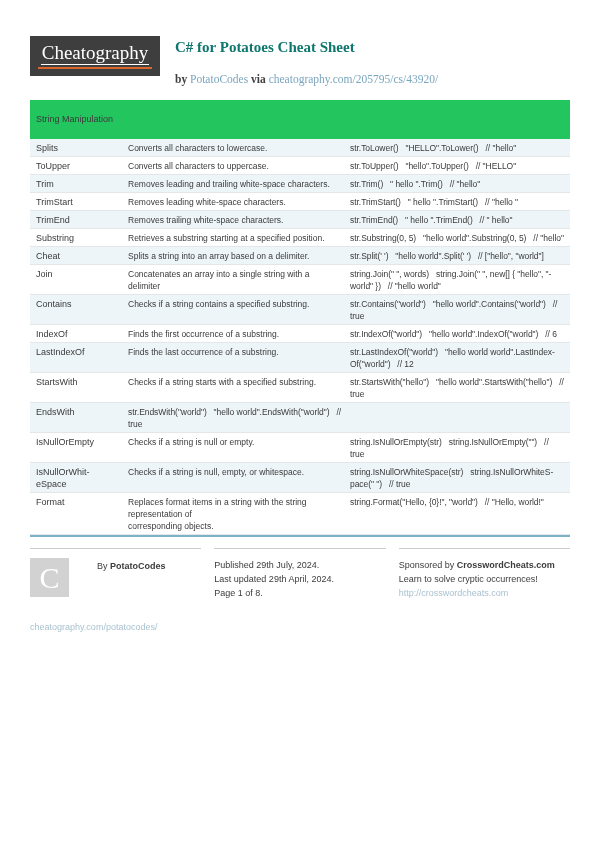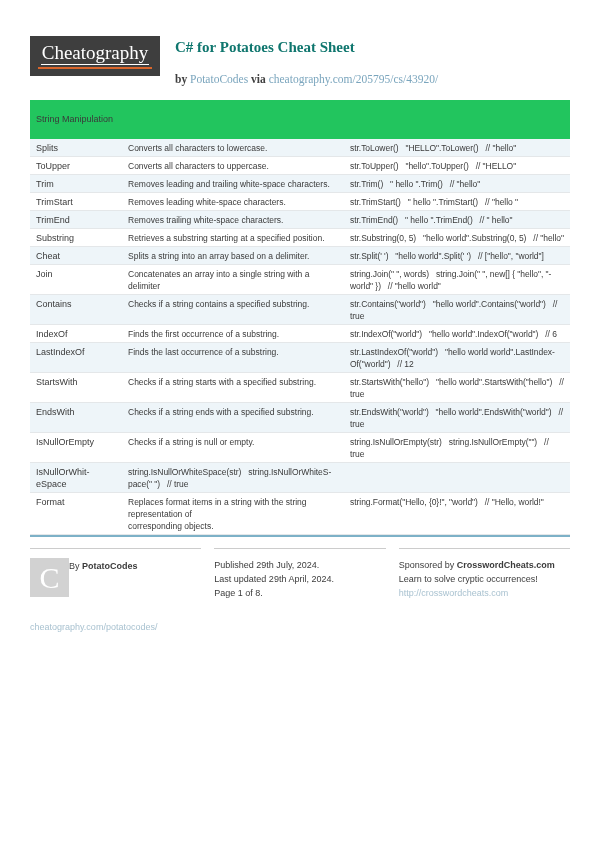--- a/index.html
+++ b/index.html
@@ -49,21 +49,21 @@
   
   .footer { display:flex; gap:13px; margin-top:11px; font-size:9px; line-height:14px; color:#3c3c3c; }
   .fcol { flex:1; border-top:1px solid #cccccc; padding-top:9px; }
   .fcol .bold { font-weight:bold; }
   .author-row { display:flex; align-items:flex-start; }
   .c-logo {
     width:39px; height:39px; background:#d2d2d2; color:#ffffff;
     font-family:"Liberation Serif", serif; font-size:30px;
     display:flex; align-items:center; justify-content:center; flex:0 0 auto;
   }
-  .author-name { margin-left:0; margin-top:1px; }
+  .author-name { margin-left:28px; margin-top:1px; }
   .pale-link { color:#a9c2d0; }
   .author-url { margin-top:23px; }
 </style>
 </head>
 <body>
 
 <div class="page">
 
   <div class="header">
     <div class="logo-box">
@@ -144,33 +144,33 @@
 Of("world")   // 12</div>
       </div>
       <div class="row">
         <div class="cell c-name">StartsWith</div>
         <div class="cell c-desc">Checks if a string starts with a specified substring.</div>
         <div class="cell c-code">str.StartsWith("hello")   "hello world".StartsWith("hello")   //
 true</div>
       </div>
       <div class="row">
         <div class="cell c-name">EndsWith</div>
-        <div class="cell c-desc">Checks if a string ends with a specified substring.</div>
         <div class="cell c-code">str.EndsWith("world")   "hello world".EndsWith("world")   //
 true</div>
       </div>
       <div class="row">
         <div class="cell c-name">IsNullOrEmpty</div>
         <div class="cell c-desc">Checks if a string is null or empty.</div>
         <div class="cell c-code">string.IsNullOrEmpty(str)   string.IsNullOrEmpty("")   //
 true</div>
       </div>
       <div class="row">
         <div class="cell c-name">IsNullOrWhit-
 eSpace</div>
+        <div class="cell c-desc">Checks if a string is null, empty, or whitespace.</div>
         <div class="cell c-code">string.IsNullOrWhiteSpace(str)   string.IsNullOrWhiteS-
 pace(" ")   // true</div>
       </div>
       <div class="row">
         <div class="cell c-name">Format</div>
         <div class="cell c-desc">Replaces format items in a string with the string representation of
 corresponding objects.</div>
         <div class="cell c-code">string.Format("Hello, {0}!", "world")   // "Hello, world!"</div>
       </div>
 

